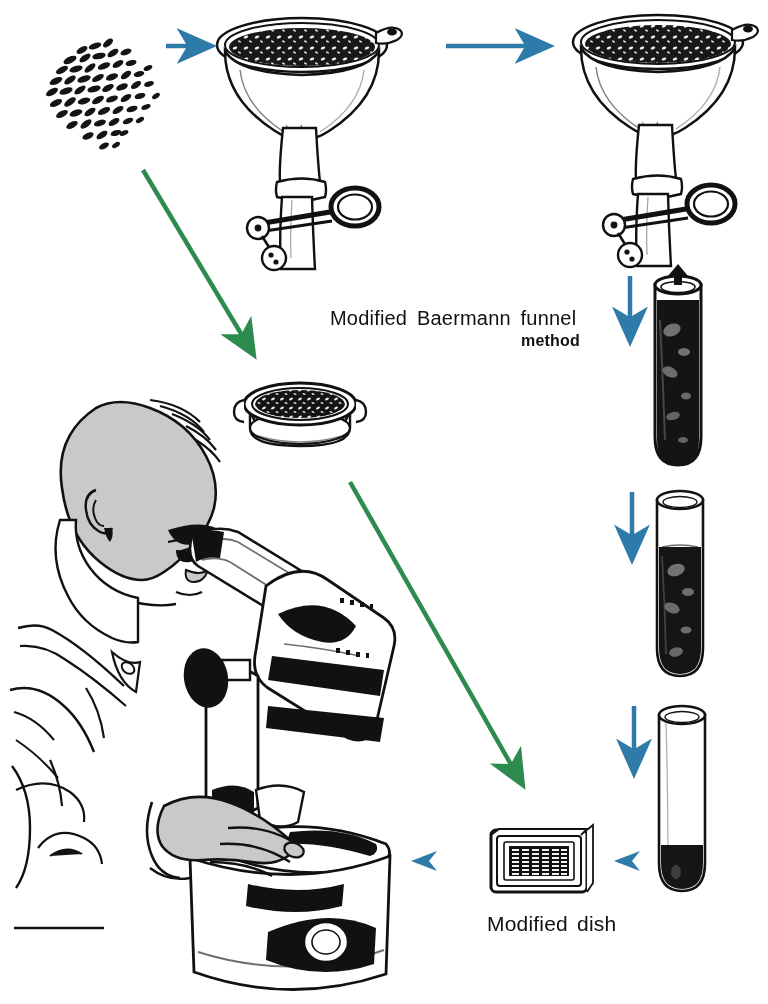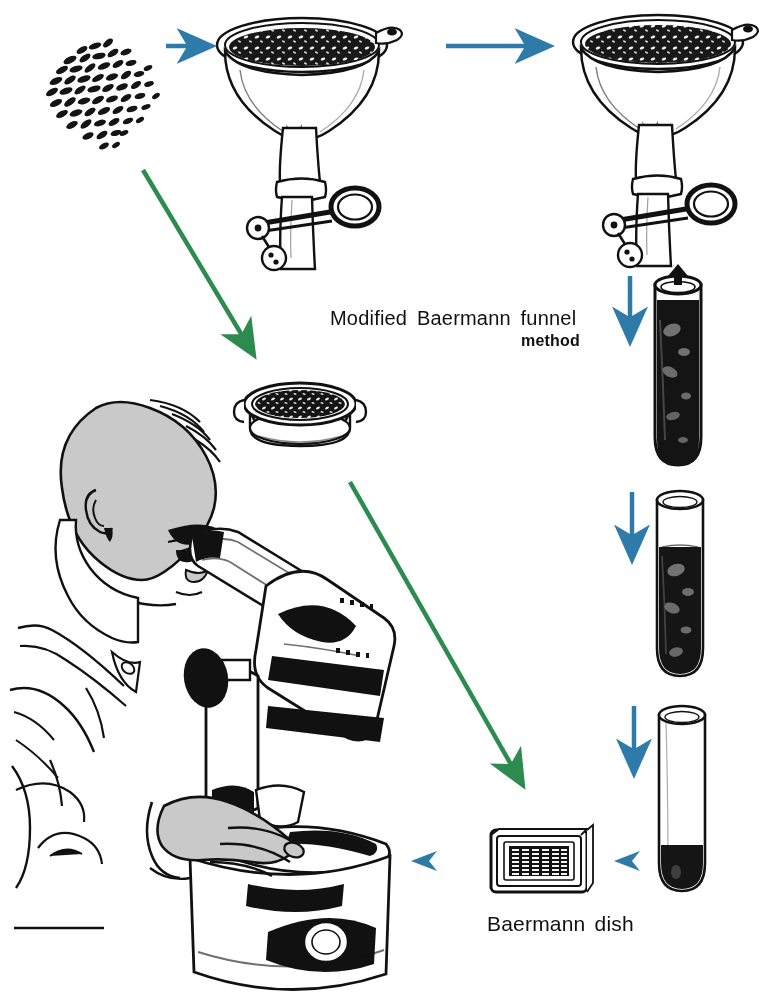--- a/index.html
+++ b/index.html
@@ -475,15 +475,15 @@
     <g>
       <line x1="350" y1="482" x2="521" y2="782" stroke="#2E8B4F" stroke-width="4.5" marker-end="url(#greenhead)"></line>
     </g>
   </svg>
 
 
   <div class="label label-baermann-1">Modified  Baermann  funnel</div>
 
   <div class="label label-baermann-2">method</div>
 
-  <div class="label label-counting">Baermann  dish</div>
+  <div class="label label-counting">Modified  dish</div>
 
 </div>
 
 </body></html>

